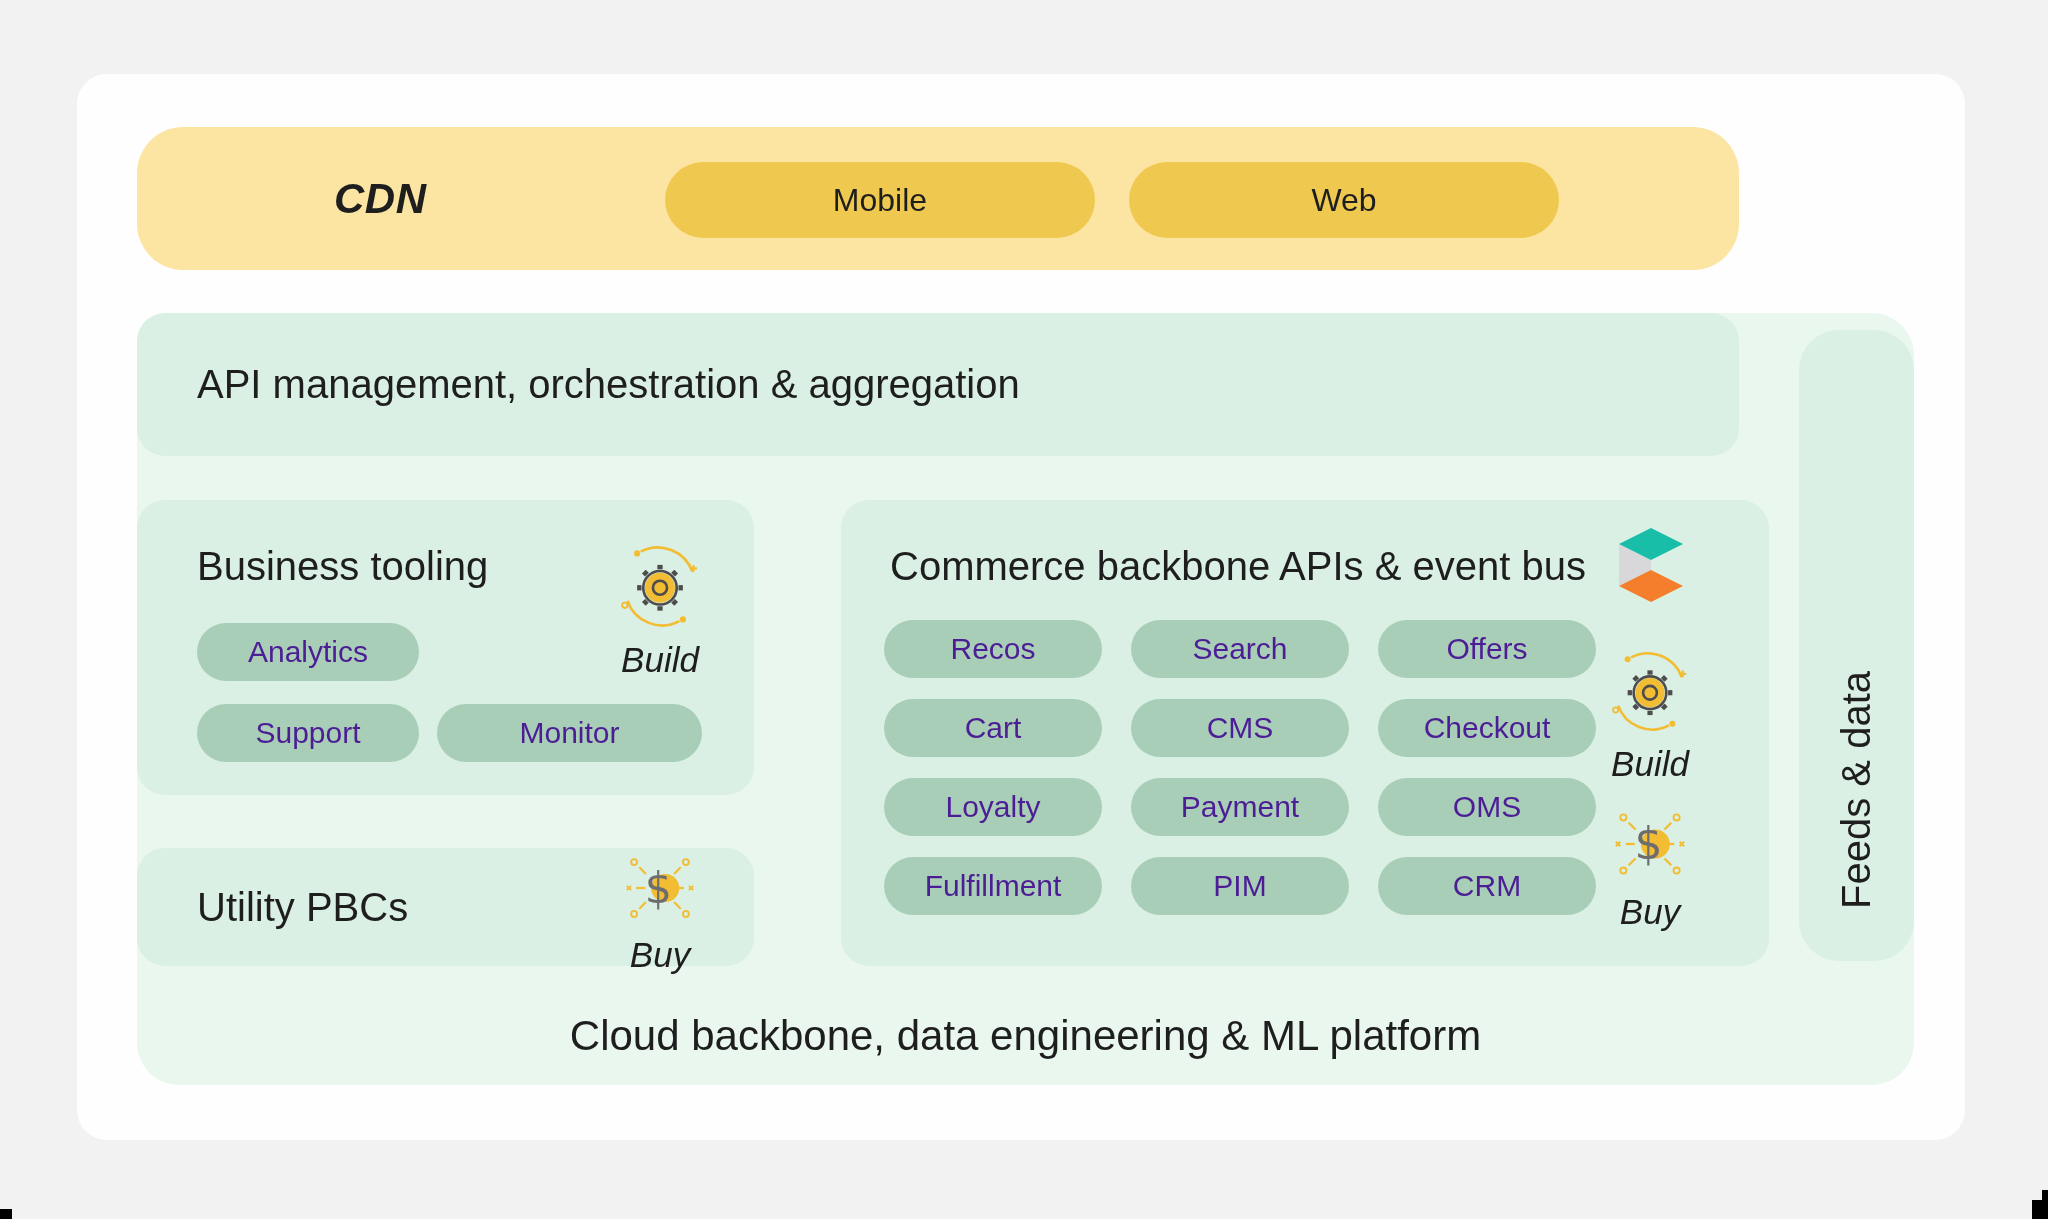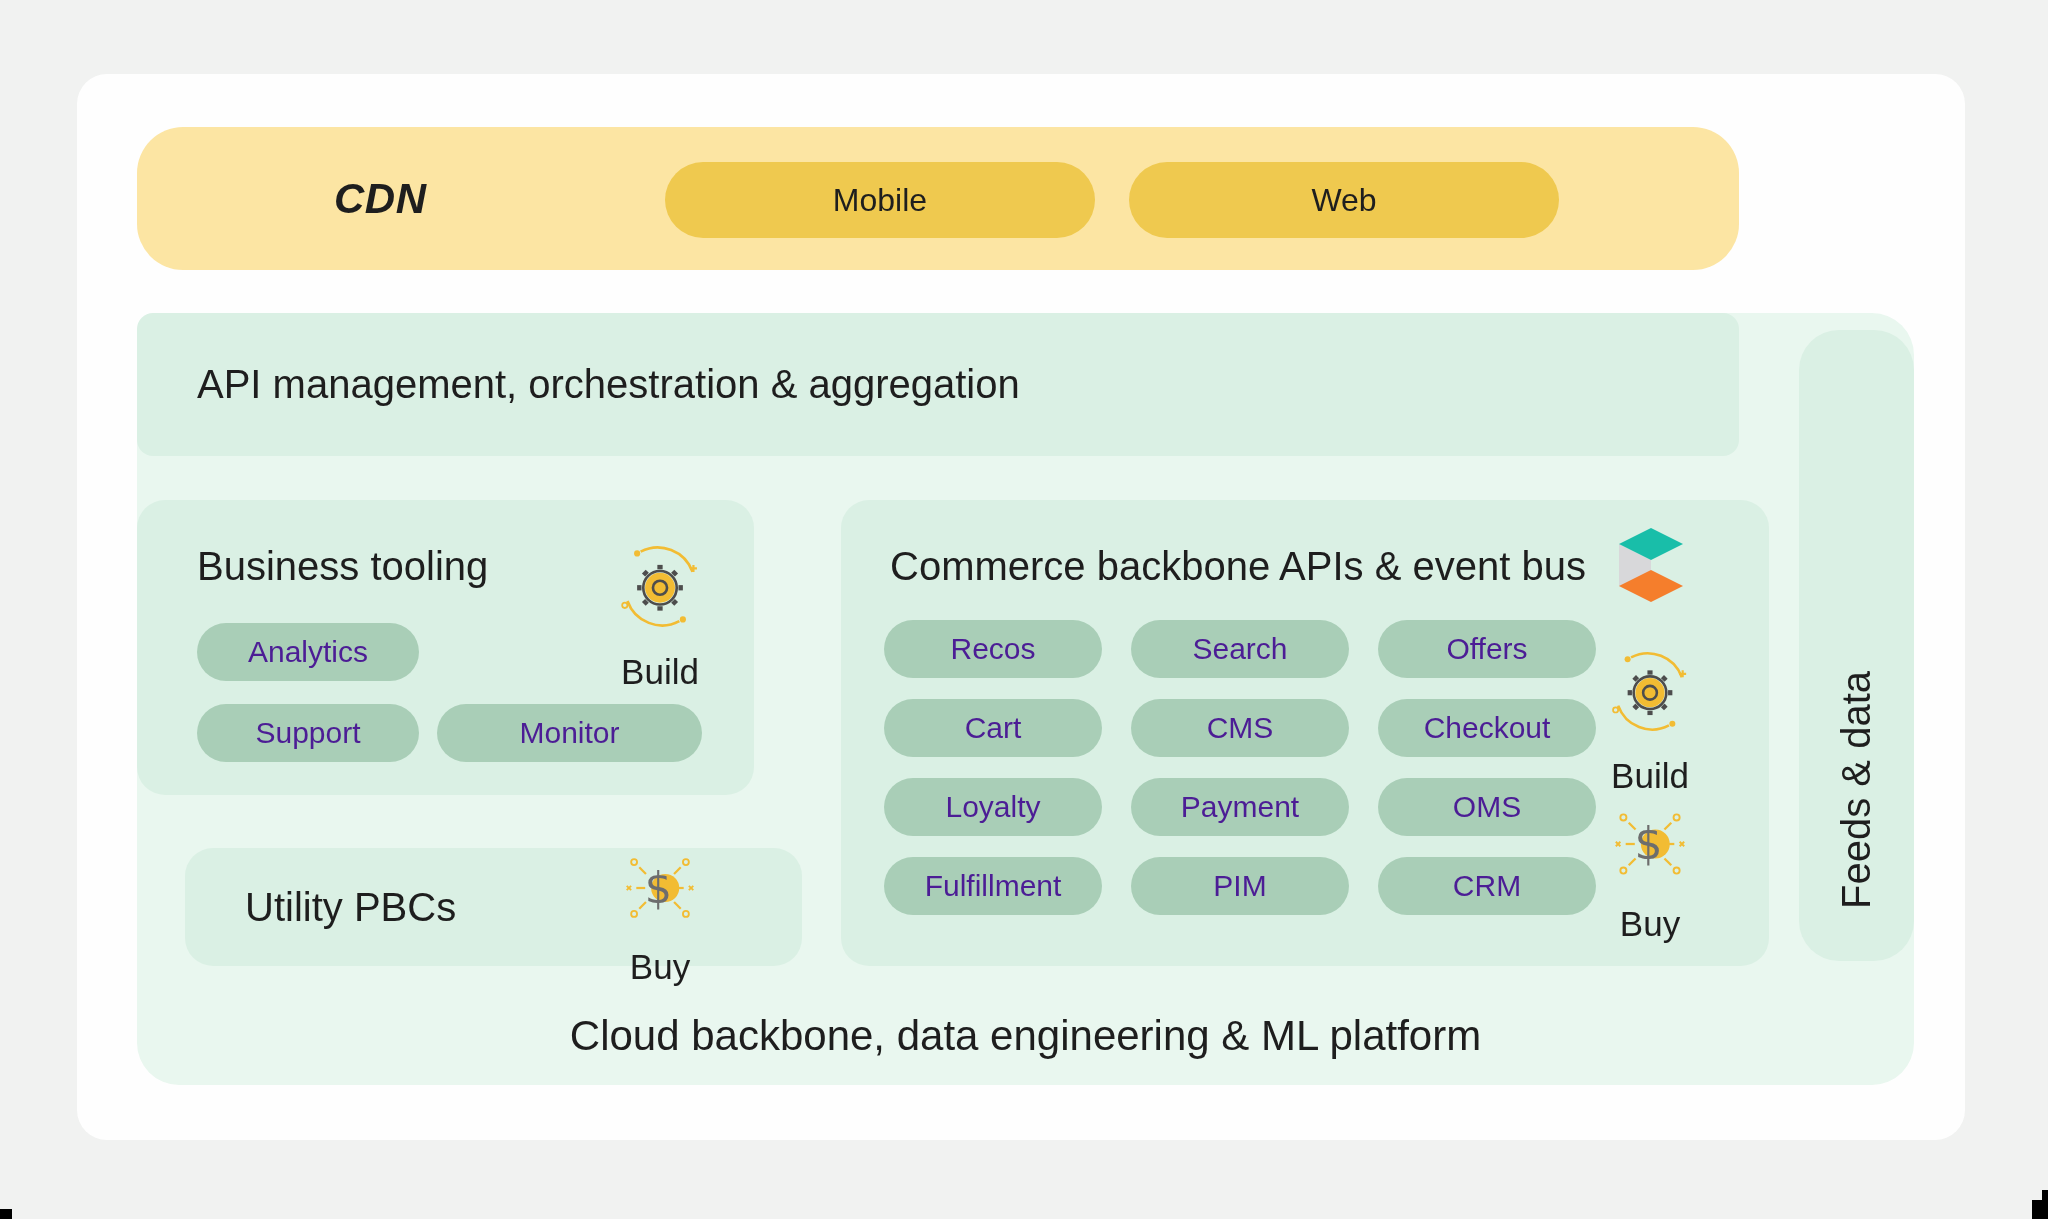--- a/index.html
+++ b/index.html
@@ -35,21 +35,21 @@
   .pill-mobile { left:528px; }
   .pill-web   { left:992px;text-align:center; }
 
   
   .outer-mint {
     left:137px; top:313px; width:1777px; height:772px;
     background:#e9f7ef; border-radius:42px;
   }
   .api-band {
     left:137px; top:313px; width:1602px; height:143px;
-    background:#daf0e4; border-radius:16px;
+    background:#daf0e4; border-radius:28px;
   }
   .api-label {
     left:60px; top:0; height:143px; display:flex; align-items:center;
     font-size:40px; font-weight:500;
   }
 
   
   .feeds-col {
     left:1799px; top:330px; width:115px; height:631px;
     background:#daf0e4; border-radius:40px;
@@ -57,21 +57,21 @@
     flex-direction:column; padding-bottom:52px; box-sizing:border-box;
   }
   .feeds-text {
     writing-mode:vertical-rl; transform:rotate(180deg);
     font-size:40px; font-weight:500; white-space:nowrap;
   }
 
   
   .mint-card { background:#daf0e4; border-radius:28px; }
   .biz-card  { left:137px; top:500px; width:617px; height:295px; }
-  .util-card { left:137px; top:848px; width:617px; height:118px;margin-left:48px; }
+  .util-card { left:137px; top:848px; width:617px; height:118px; }
   .com-card  { left:810px; top:500px; width:928px; height:466px;margin-left:31px; }
 
   .card-title { font-size:40px; font-weight:500; white-space:nowrap; }
   .biz-title  { left:60px; top:44px; }
   .util-title { left:60px; top:0; height:118px; display:flex; align-items:center; }
   .com-title  { left:49px; top:44px; }
 
   .green-pill {
     background:#a9ceb7; border-radius:29px;
     display:flex; align-items:center; justify-content:center;
@@ -84,21 +84,21 @@
   .com-grid {
     left:43px; top:120px;
     display:grid; grid-template-columns:repeat(3,218px);
     grid-auto-rows:58px; column-gap:29px; row-gap:21px;
   }
 
   
   .icon-stack {
     display:flex; flex-direction:column; align-items:center; width:120px;
   }
-  .icon-label { font-size:35px; font-weight:400; margin-top:18px; }
+  .icon-label { font-size:35px; font-weight:400; margin-top:6px;font-style:italic; }
   .biz-build  { left:600px;  top:542px; }
   .util-buy   { left:600px;  top:851px; }
   .com-build  { left:1590px; top:648px; }
   .com-buy    { left:1590px; top:806px; }
   .cube-logo  { left:1617px; top:526px; }
 
   
   .cloud-label {
     left:137px; top:1012px; width:1777px; text-align:center;
     font-size:42px; font-weight:500;

